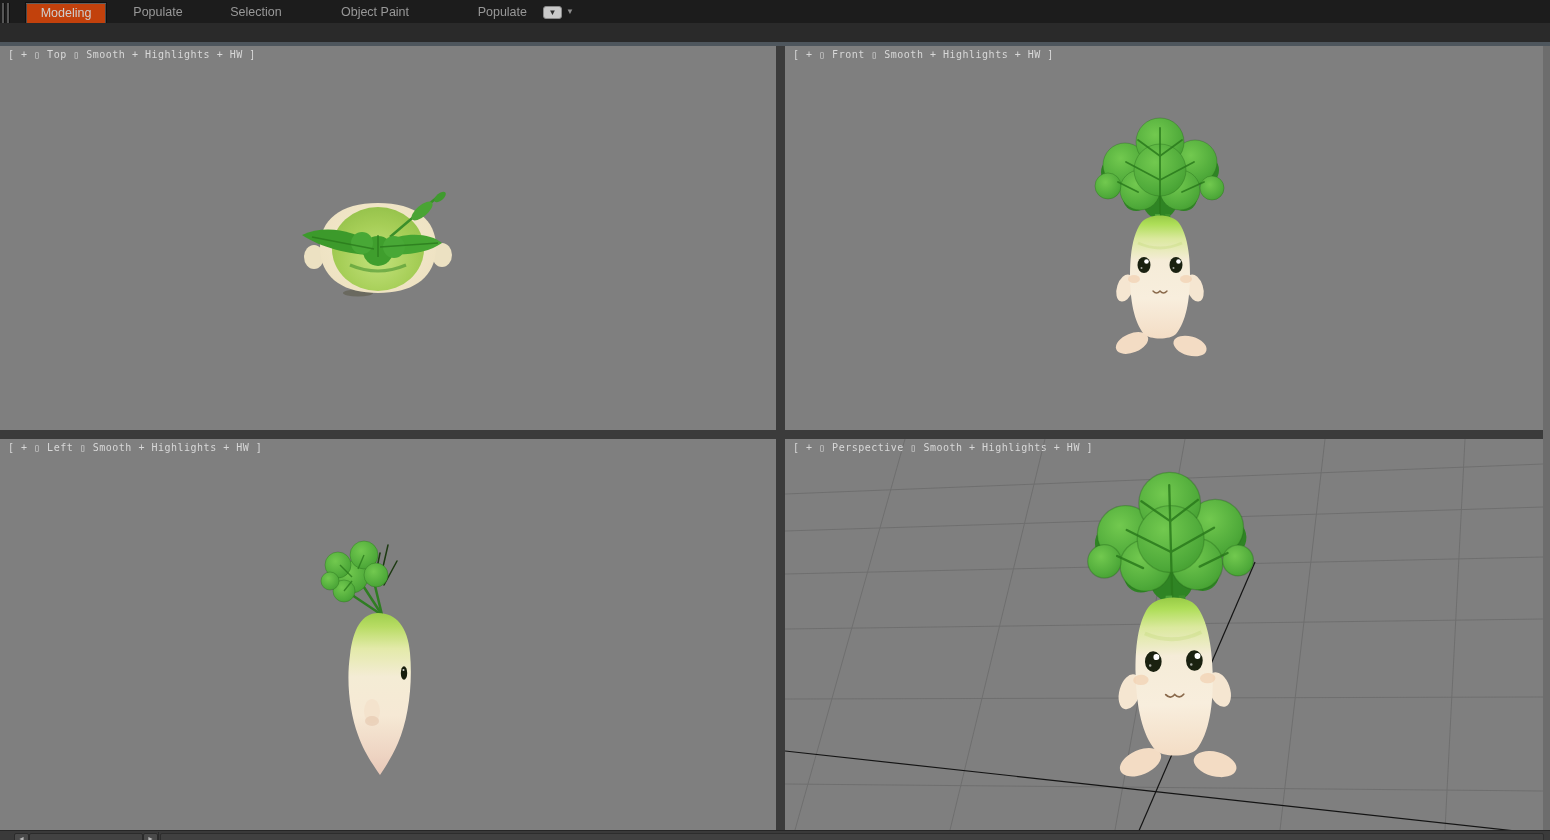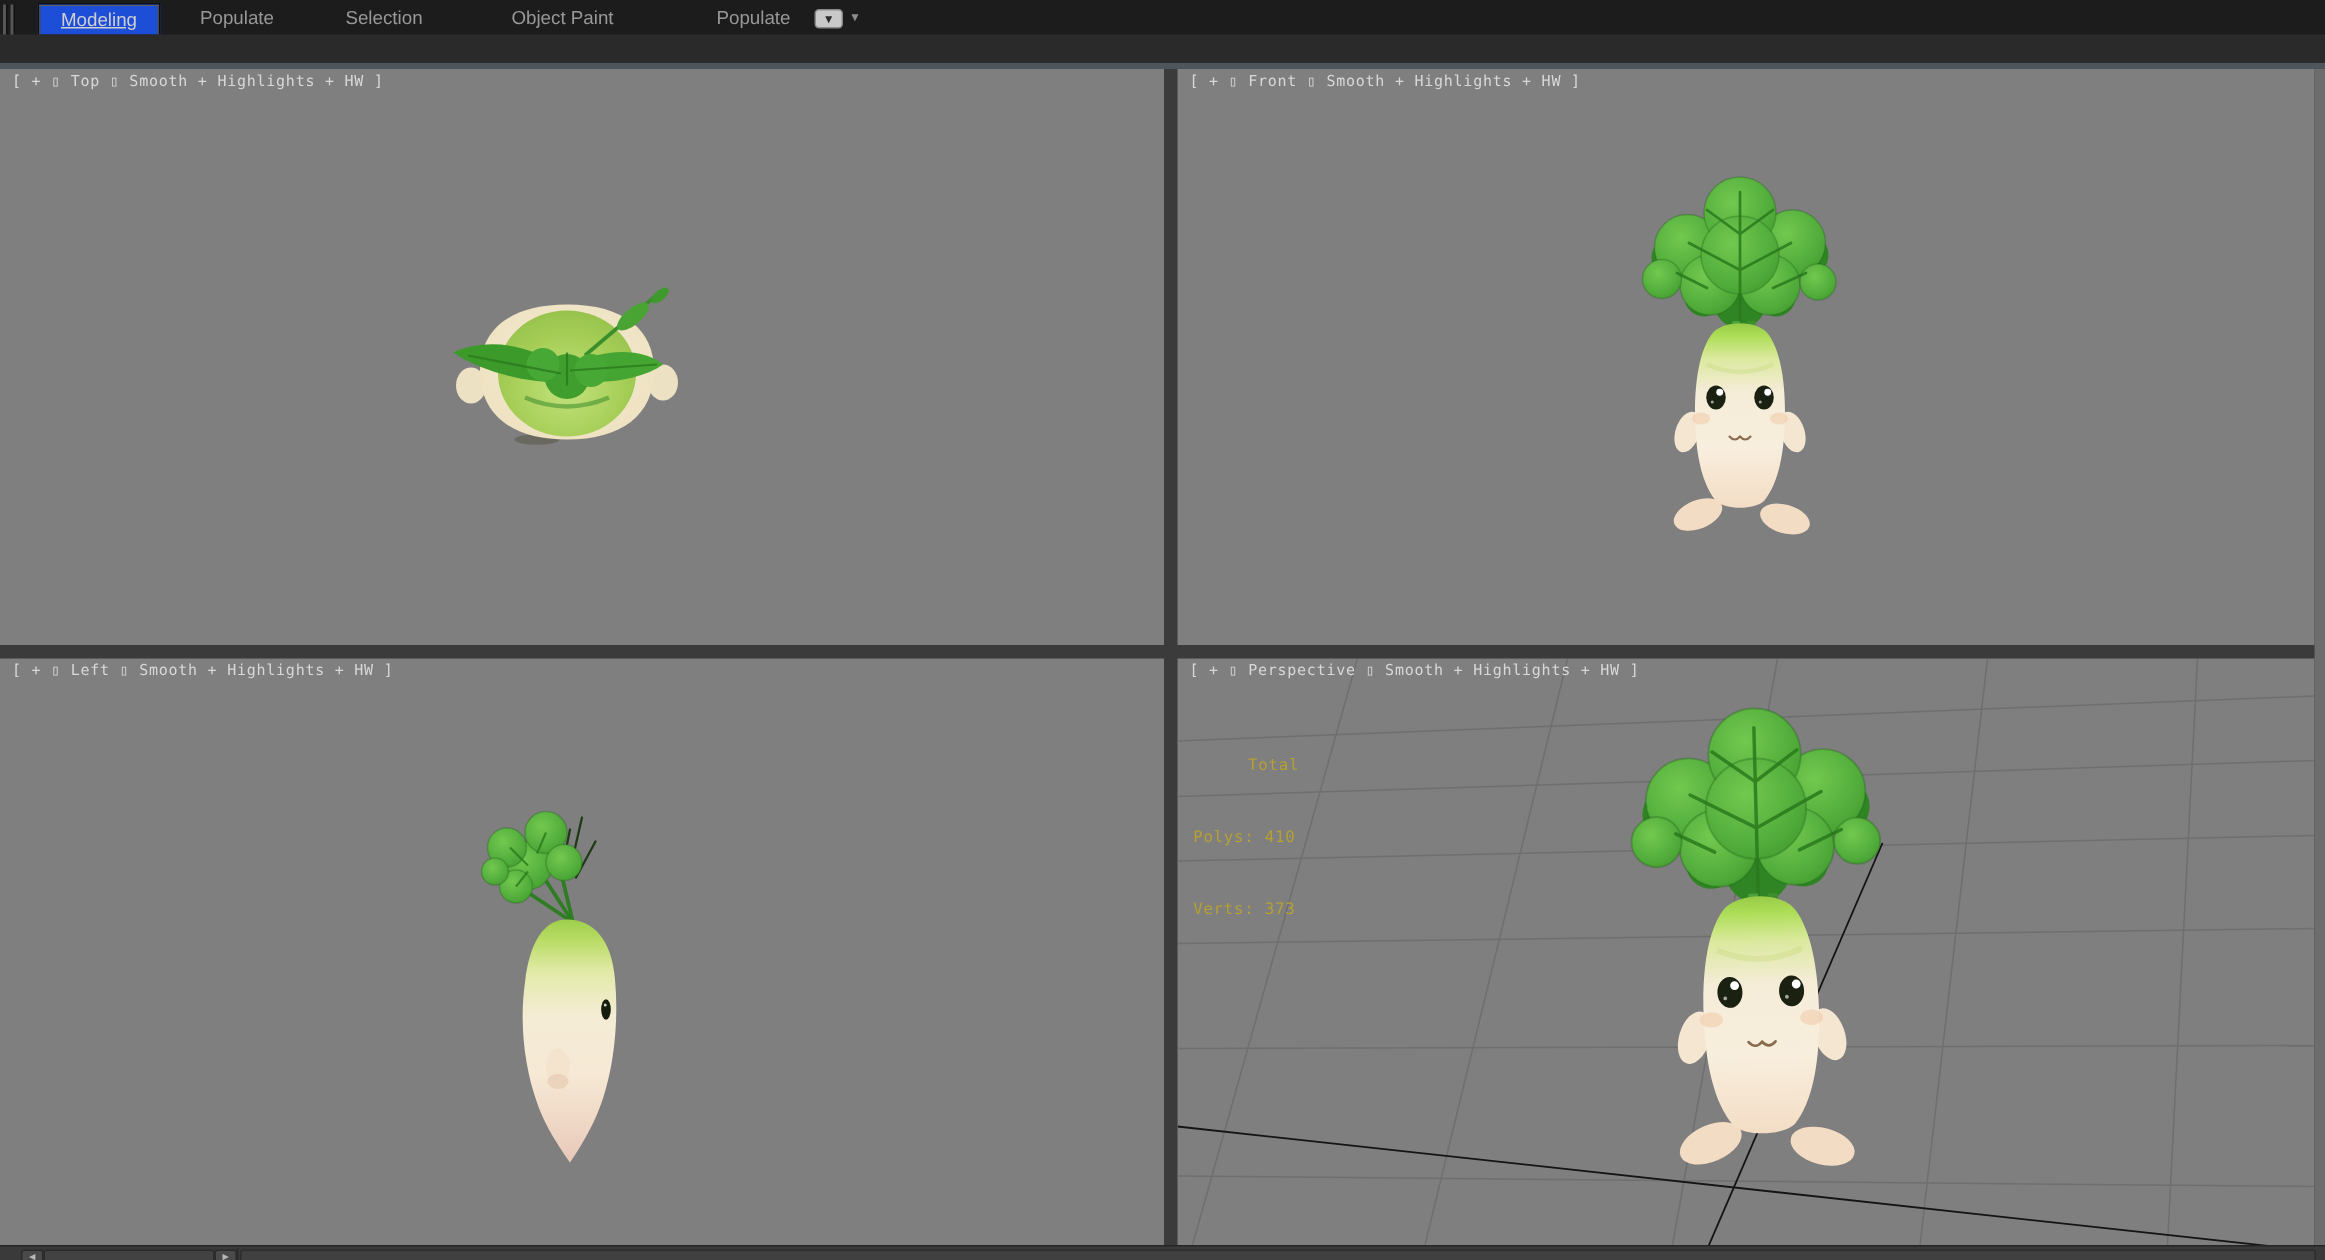--- a/index.html
+++ b/index.html
@@ -8,32 +8,32 @@
   
   #ribbon{position:absolute;left:0;top:0;width:1550px;height:46px;background:#1e1e1e;}
   #ribbon .row1{position:absolute;left:0;top:0;width:100%;height:23px;background:#1c1c1c;}
   #ribbon .row2{position:absolute;left:0;top:23px;width:100%;height:19px;background:#2a2a2a;}
   #ribbon .edge{position:absolute;left:0;top:42px;width:100%;height:4px;background:#4e565d;}
   .gripper{position:absolute;left:2px;top:2px;width:9px;height:38px;}
   .gripper i{position:absolute;top:1px;width:2px;height:36px;background:#565656;box-shadow:1px 0 0 #101010;}
   .gripper i:first-child{left:0;} .gripper i:last-child{left:5px;}
   .rtab{position:absolute;top:2px;height:20px;line-height:20px;text-align:center;
         font-size:12.5px;color:#989898;cursor:default;}
-  .rtab.active{background:#1d4ed8;border:1px solid #101010;border-bottom:none;
+  .rtab.active{background:#c2410c;border:1px solid #101010;border-bottom:none;
         box-shadow:inset 0 1px 0 #5f5f5f, inset 1px 0 0 #4a4a4a, inset -1px 0 0 #4a4a4a;
-        color:#cfcfcf;text-decoration:underline;}
+        color:#cfcfcf;}
   #minbtn{position:absolute;left:543px;top:6px;width:17px;height:11px;background:#c9c9c9;
         border-radius:3px;border:1px solid #8a8a8a;text-align:center;}
   #minbtn span{display:block;font-size:8px;line-height:11px;color:#2b2b2b;}
   #mincaret{position:absolute;left:566px;top:7px;font-size:8px;color:#8e8e8e;}
   .panel-tab{position:absolute;left:9px;top:24px;height:16px;line-height:16px;padding:0 10px;
         background:#313131;border:1px solid #6a6a6a;font-size:12.5px;color:#d2d2d2;}
   
   #vparea{position:absolute;left:0;top:46px;width:1550px;height:784px;background:#3b3b3b;}
-  .vp{position:absolute;background:#7f7f7f;overflow:hidden;text-align:center;}
+  .vp{position:absolute;background:#7f7f7f;overflow:hidden;}
   #vp-top{left:0;top:0;width:776px;height:384px;}
   #vp-front{left:785px;top:0;width:758px;height:384px;}
   #vp-left{left:0;top:393px;width:776px;height:391px;}
   #vp-persp{left:785px;top:393px;width:758px;height:391px;}
   #rightedge{position:absolute;left:1543px;top:0;width:7px;height:784px;background:#6d6d6d;}
   .vp-label{position:absolute;left:8px;top:3px;font-family:"DejaVu Sans Mono",monospace;
         font-size:10px;letter-spacing:.5px;color:#d8d8d8;white-space:pre;z-index:5;}
   .model{position:absolute;z-index:3;}
   #grid-persp{position:absolute;left:0;top:0;z-index:1;}
   
@@ -260,25 +260,20 @@
             <path d="M260,0 L165,391"></path>
             <path d="M400,0 L330,391"></path>
           <path d="M540,0 L495,391"></path>
             <path d="M680,0 L660,391"></path>
         </g>
         <g stroke="#141414" stroke-width="1.2" fill="none">
           <path d="M0,312 L758,395"></path>
           <path d="M470,123 L350,401"></path>
         </g>
       </svg>
-      <div id="stats">
-        <div class="indent">Total</div>
-        <div><span>Polys:</span> <span>410</span></div>
-        <div><span>Verts:</span> <span>373</span></div>
-      </div>
       <svg class="model" style="left:285px;top:23px;" width="206" height="334" viewBox="0 0 160 260">
         <use href="#radishFront" transform="rotate(-1.5 80 130)"></use>
       </svg>
     </div>
 
     <div id="rightedge"></div>
   </div>
 
   <div id="timebar">
     <div class="tb-btn" id="tb-prev">◄</div>

